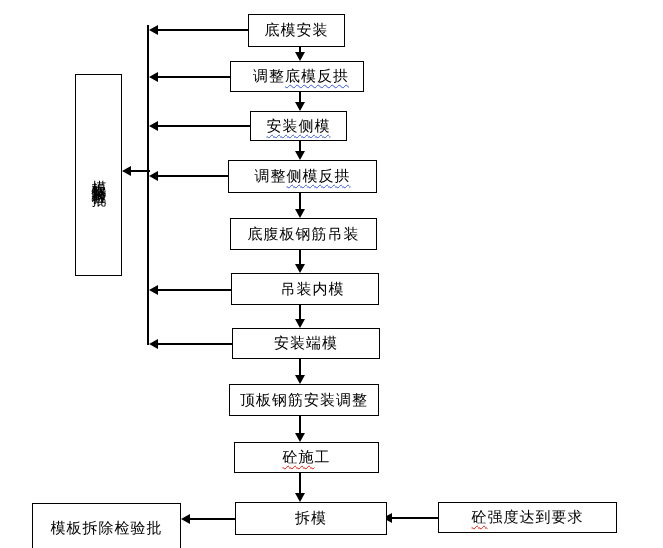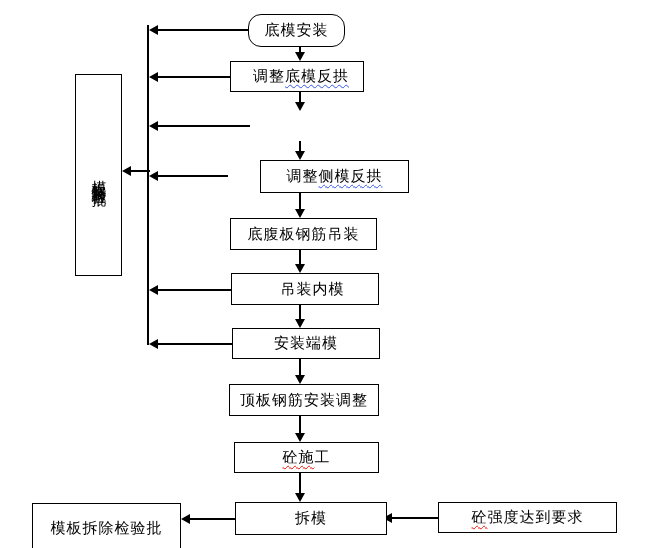--- a/index.html
+++ b/index.html
@@ -115,30 +115,33 @@
 
   <div class="vline" style="left:299px;top:473px;height:22px;"></div>
   <div class="arrow-down" style="left:295px;top:493px;"></div>
 
   <div class="arrow-left" style="left:181px;top:514px;"></div>
   <div class="hline" style="left:190px;top:518px;width:45px;"></div>
 
   <div class="arrow-left" style="left:383px;top:513px;"></div>
   <div class="hline" style="left:392px;top:517px;width:46px;"></div>
 
-  <div class="box" style="left:248px;top:14px;width:97px;height:33px;border-radius:13px;">
+  <div class="box" style="left:248px;top:14px;width:97px;height:33px;">
     <span>底模安装</span>
   </div>
 
   <div class="box" style="left:230px;top:61px;width:134px;height:31px;padding-left:8px;">
     <span><span>调整</span><span class="wavy-blue">底模反拱</span></span>
   </div>
 
+  <div class="box" style="left:250px;top:111px;width:97px;height:30px;">
+    <span><span class="wavy-blue">安装侧模</span></span>
+  </div>
 
-  <div class="box" style="left:228px;top:160px;width:149px;height:33px;margin-left:32px;">
+  <div class="box" style="left:228px;top:160px;width:149px;height:33px;">
     <span><span>调整</span><span class="wavy-blue">侧模反拱</span></span>
   </div>
 
   <div class="box" style="left:230px;top:218px;width:147px;height:32px;">
     <span>底腹板钢筋吊装</span>
   </div>
 
   <div class="box" style="left:231px;top:273px;width:148px;height:32px;padding-left:15px;">
     <span>吊装内模</span>
   </div>

